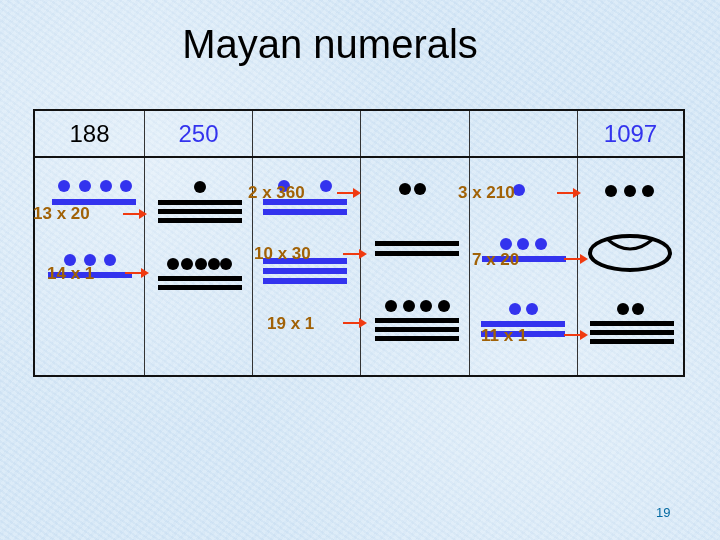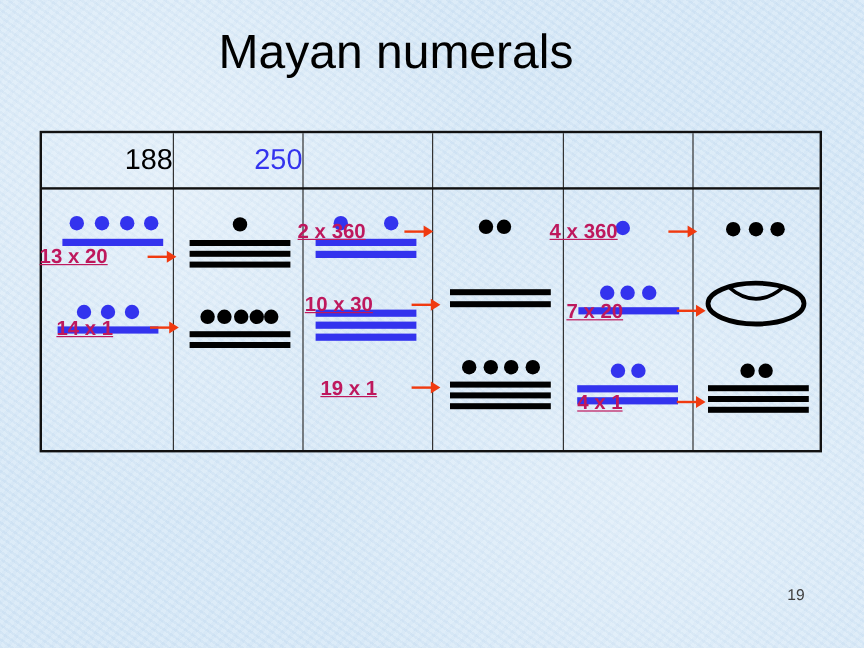--- a/index.html
+++ b/index.html
@@ -11,35 +11,35 @@
       radial-gradient(circle at 75% 70%, rgba(255,255,255,0.3) 0, rgba(255,255,255,0) 45%),
       repeating-linear-gradient(35deg, rgba(190,215,238,0.25) 0 2px, rgba(230,242,252,0.2) 2px 5px),
       repeating-linear-gradient(-50deg, rgba(200,222,242,0.25) 0 3px, rgba(235,245,253,0.15) 3px 7px),
       #d7e8f6;
   }
   .title {
     position:absolute; left:0; top:22px; width:660px; text-align:center;
     font-size:40px; color:#000;
   }
   .page-num {
-    position:absolute; left:656px; top:488px; font-size:13px; color:#404040;
+    position:absolute; left:656px; top:505px; font-size:13px; color:#0369a1;
   }
   .table {
     position:absolute; left:33px; top:109px; width:652px; height:268px;
     border:2px solid #111; box-sizing:border-box;
   }
   .vline { position:absolute; top:0; width:1px; height:100%; background:#333; }
   .hline { position:absolute; left:0; top:45px; width:100%; height:2px; background:#111; }
   .hdr {
-    position:absolute; top:6px; height:34px; font-size:24px; text-align:right; line-height:34px;
+    position:absolute; top:6px; height:34px; font-size:24px; text-align:center; line-height:34px;
   }
   .dot { position:absolute; border-radius:50%; }
   .bar { position:absolute; }
   .label {
-    position:absolute; font-size:17px; font-weight:bold; color:#be185d; white-space:nowrap;text-decoration:underline;
+    position:absolute; font-size:17px; font-weight:bold; color:#a16207; white-space:nowrap;
   }
   .arrow {
     position:absolute; height:2px; background:#f03a10;
   }
   .arrow::after {
     content:""; position:absolute; right:-2px; top:-4px;
     border-left:8px solid #f03a10; border-top:5px solid transparent; border-bottom:5px solid transparent;
   }
   .shell { position:absolute; }
 </style>
@@ -51,20 +51,21 @@
 <div class="table">
   <div class="vline" style="left:109px"></div>
   <div class="vline" style="left:217px"></div>
   <div class="vline" style="left:325px"></div>
   <div class="vline" style="left:434px"></div>
   <div class="vline" style="left:542px"></div>
   <div class="hline"></div>
 
   <div class="hdr" style="left:0;width:109px;color:#000">188</div>
   <div class="hdr" style="left:110px;width:107px;color:#3333ee">250</div>
+  <div class="hdr" style="left:543px;width:105px;color:#3333ee">1097</div>
 </div>
 
 <div>
   <div class="dot" style="left:58px;top:180px;width:12px;height:12px;background:#3333ee"></div>
   <div class="dot" style="left:79px;top:180px;width:12px;height:12px;background:#3333ee"></div>
   <div class="dot" style="left:100px;top:180px;width:12px;height:12px;background:#3333ee"></div>
   <div class="dot" style="left:120px;top:180px;width:12px;height:12px;background:#3333ee"></div>
   <div class="bar" style="left:52px;top:199px;width:84px;height:6px;background:#3333ee"></div>
   <div class="dot" style="left:64px;top:254px;width:12px;height:12px;background:#3333ee"></div>
   <div class="dot" style="left:84px;top:254px;width:12px;height:12px;background:#3333ee"></div>
@@ -145,22 +146,22 @@
 
 <div class="label" style="left:248px;top:183px">2 x 360</div>
 <div class="arrow" style="left:337px;top:192px;width:22px"></div>
 
 <div class="label" style="left:254px;top:244px">10 x 30</div>
 <div class="arrow" style="left:343px;top:253px;width:22px"></div>
 
 <div class="label" style="left:267px;top:314px">19 x 1</div>
 <div class="arrow" style="left:343px;top:322px;width:22px"></div>
 
-<div class="label" style="left:458px;top:183px">4 x 360</div>
+<div class="label" style="left:458px;top:183px">3 x 210</div>
 <div class="arrow" style="left:557px;top:192px;width:22px"></div>
 
 <div class="label" style="left:472px;top:250px">7 x 20</div>
 <div class="arrow" style="left:564px;top:258px;width:22px"></div>
 
-<div class="label" style="left:481px;top:326px">4 x 1</div>
+<div class="label" style="left:481px;top:326px">11 x 1</div>
 <div class="arrow" style="left:564px;top:334px;width:22px"></div>
 
 <div class="page-num">19</div>
 
 </body></html>

